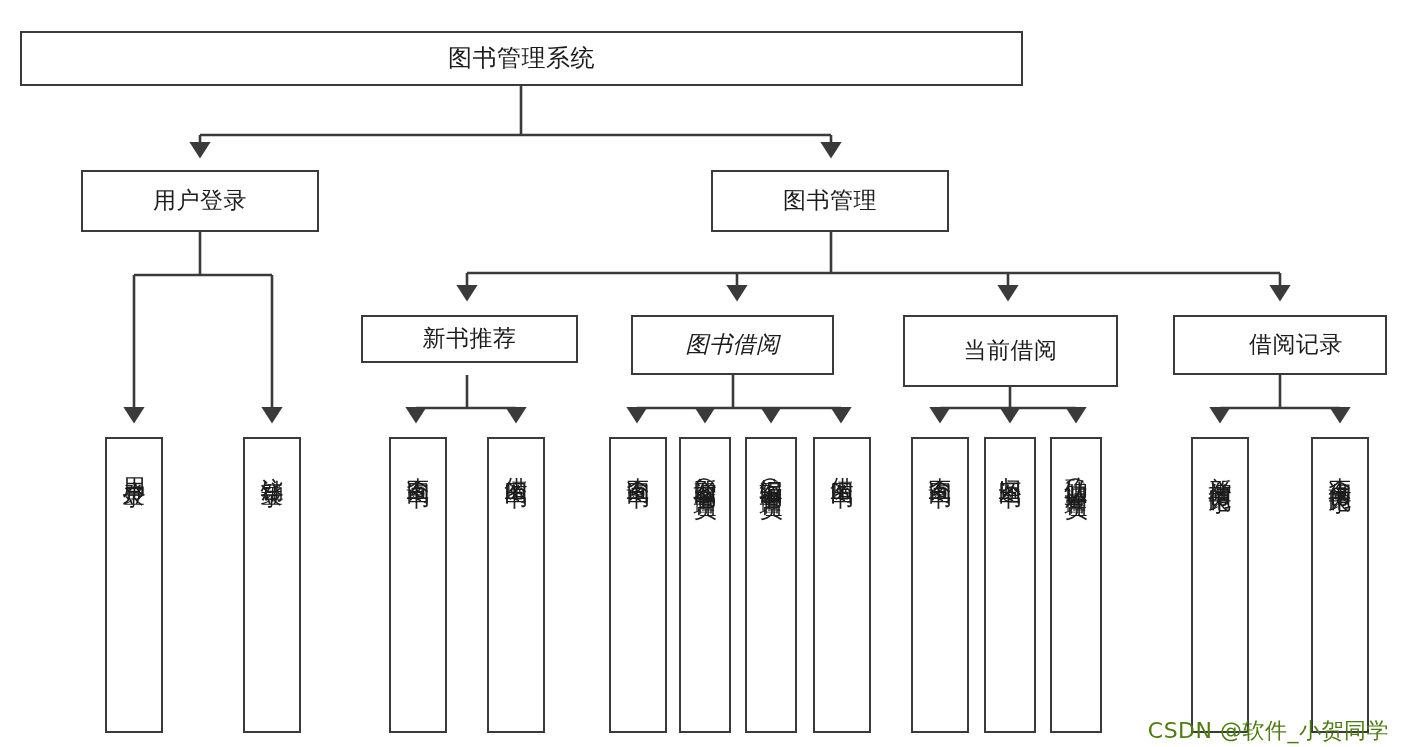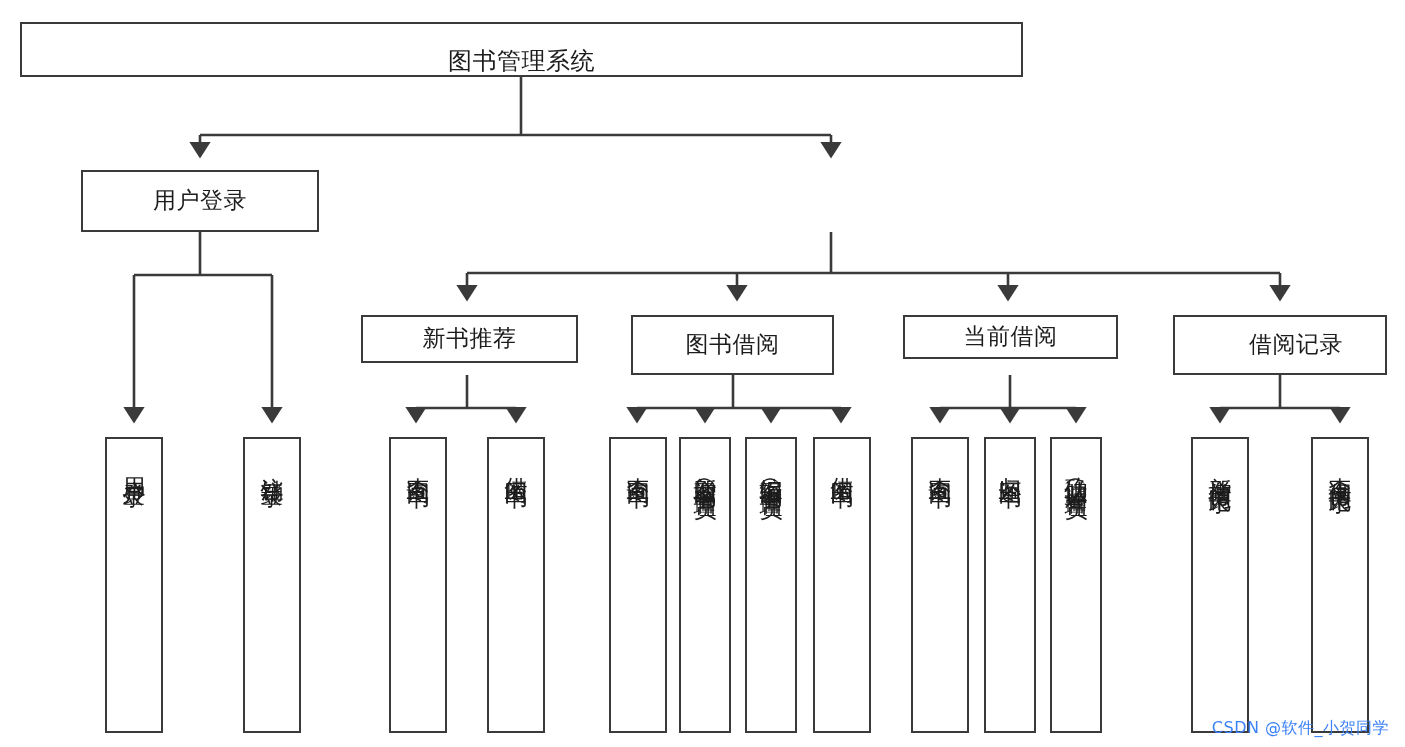--- a/index.html
+++ b/index.html
@@ -61,23 +61,23 @@
     writing-mode: vertical-rl;
     text-orientation: upright;
     font-size: 23px;
     letter-spacing: 3px;
     line-height: 1;
     white-space: nowrap;
   }
   .watermark {
     position: absolute;
     right: 16px;
-    bottom: 8px;
-    font-size: 16px;
-    color: #3b82f6;
+    bottom: 1px;
+    font-size: 22px;
+    color: #4d7c0f;
     letter-spacing: 0.5px;
     z-index: 5;
     white-space: nowrap;
     font-family: "DejaVu Sans", "Liberation Sans", sans-serif;
   }
 </style>
 </head>
 <body>
 
 <div id="diagram-canvas">
@@ -125,38 +125,41 @@
       <path d="M1010,408 L1010,415" marker-end="url(#arrowhead)"></path>
       <path d="M1076,408 L1076,415" marker-end="url(#arrowhead)"></path>
 
       <path d="M1280,375 L1280,408"></path>
       <path d="M1220,408 L1340,408"></path>
       <path d="M1220,408 L1220,415" marker-end="url(#arrowhead)"></path>
       <path d="M1340,408 L1340,415" marker-end="url(#arrowhead)"></path>
     </g>
   </svg>
 
-  <div class="node horiz root" id="node-root" style="left:20px; top:22px; width:1003px; height:55px;align-items:flex-end;">
+  <div class="node horiz root" id="node-root" style="left:20px; top:31px; width:1003px; height:55px;">
     <span class="node-label">图书管理系统</span>
   </div>
 
   <div class="node horiz" id="node-user-login" style="left:81px; top:170px; width:238px; height:62px;">
     <span class="node-label">用户登录</span>
   </div>
 
+  <div class="node horiz" id="node-book-manage" style="left:711px; top:170px; width:238px; height:62px;">
+    <span class="node-label">图书管理</span>
+  </div>
 
   <div class="node horiz" id="node-new-book-recommend" style="left:361px; top:315px; width:217px; height:48px;">
     <span class="node-label">新书推荐</span>
   </div>
 
-  <div class="node horiz" id="node-book-borrow" style="left:631px; top:315px; width:203px; height:60px;">
+  <div class="node horiz" id="node-book-borrow" style="left:631px; top:315px; width:203px; height:60px;font-style:italic;">
     <span class="node-label">图书借阅</span>
   </div>
 
-  <div class="node horiz" id="node-current-borrow" style="left:903px; top:315px; width:215px; height:44px;">
+  <div class="node horiz" id="node-current-borrow" style="left:903px; top:315px; width:215px; height:72px;">
     <span class="node-label">当前借阅</span>
   </div>
 
   <div class="node horiz" id="node-borrow-record" style="left:1173px; top:315px; width:214px; height:60px;padding-left:32px;">
     <span class="node-label">借阅记录</span>
   </div>
 
   <div class="node leaf" style="left:105px; top:437px; width:58px; height:296px;">
     <span class="node-label">用户登录</span>
   </div>

